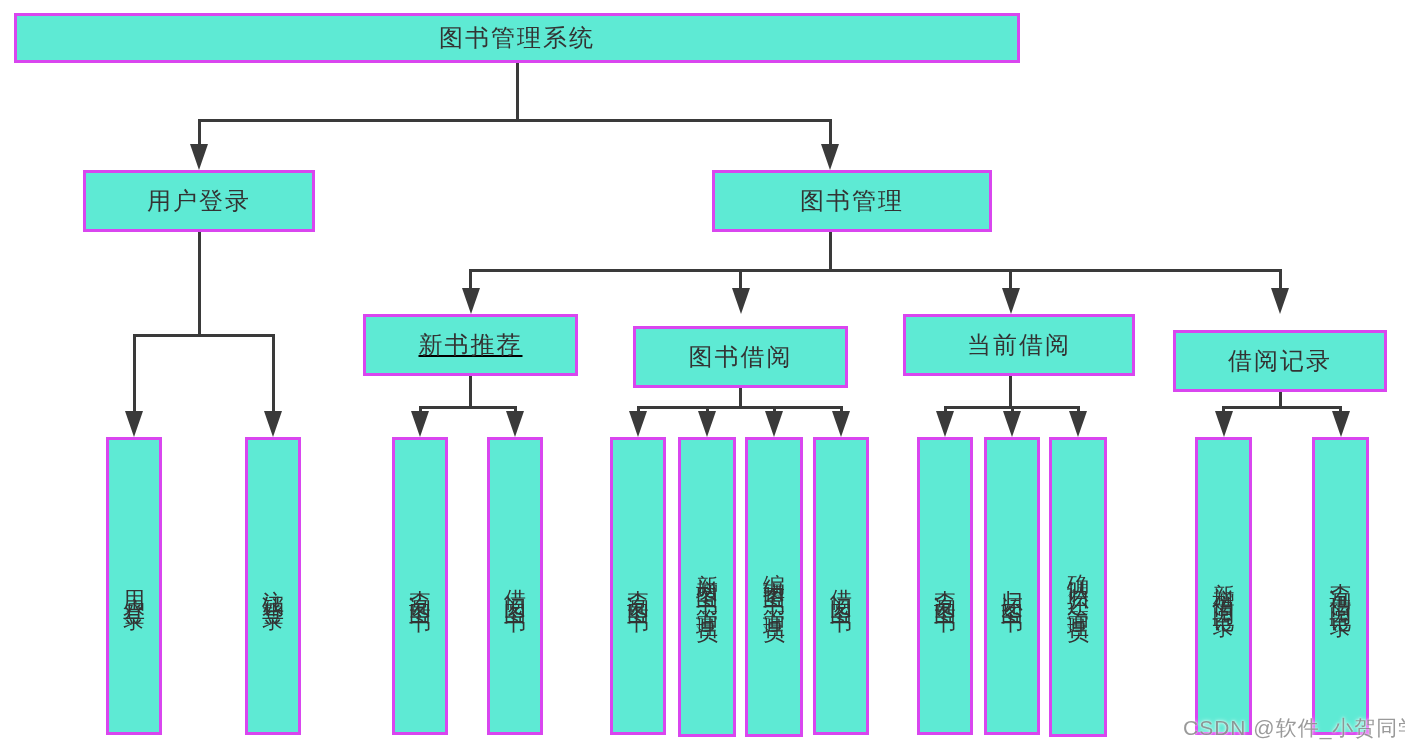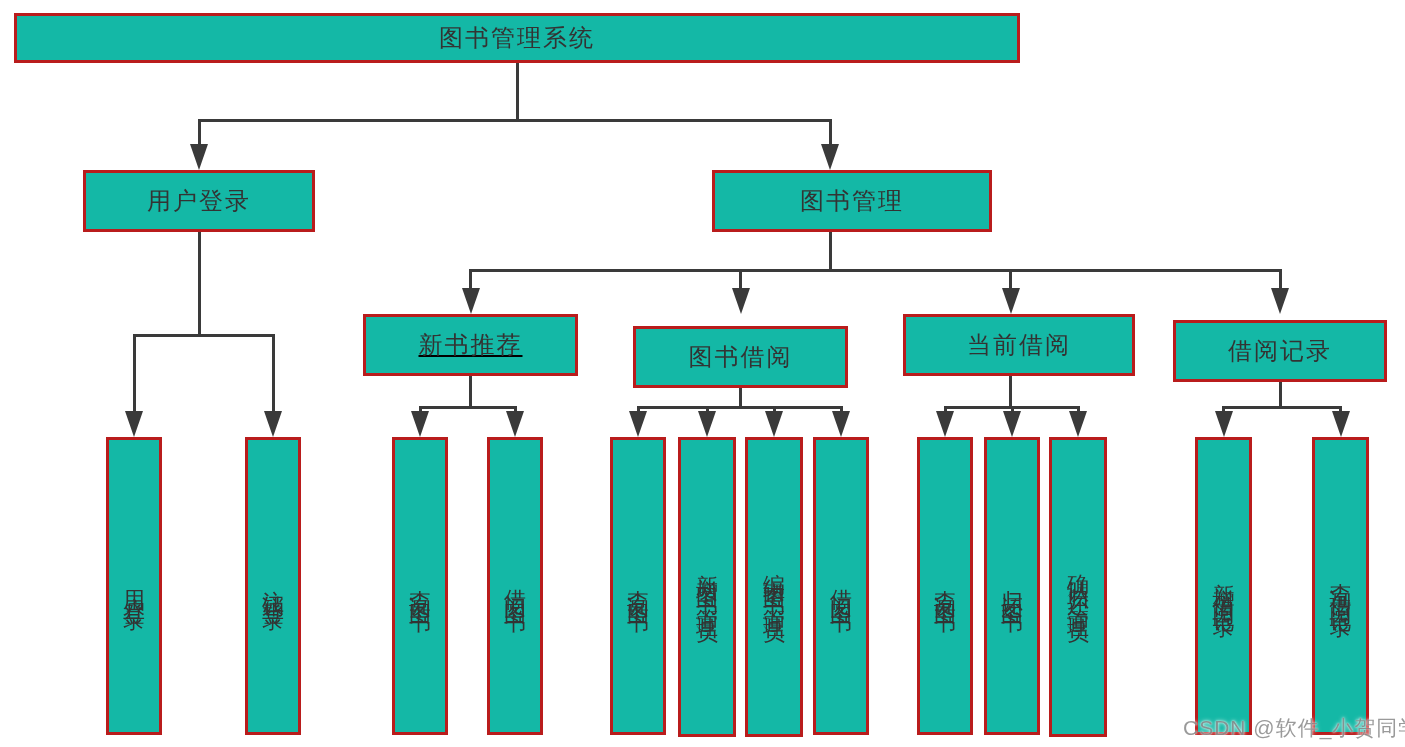--- a/index.html
+++ b/index.html
@@ -6,22 +6,22 @@
   #canvas{
     position:relative;
     width:1405px;height:747px;
     background:#ffffff;
     font-family:"Liberation Sans","DejaVu Sans",sans-serif;
     overflow:hidden;
   }
   .node{
     position:absolute;
     box-sizing:border-box;
-    background:#14b8a6;
-    border:3px solid #b91c1c;
+    background:#5eead4;
+    border:3px solid #d946ef;
     display:flex;
     align-items:center;
     justify-content:center;
     z-index:2;
   }
   .node .lbl{
     color:#333333;
     font-size:24px;
     letter-spacing:2px;
     white-space:nowrap;
@@ -71,21 +71,21 @@
     </div>
     <div class="node" style="left: 363px; top: 314px; width: 215px; height: 62px; text-decoration: underline;">
       <span class="lbl">新书推荐</span>
     </div>
     <div class="node" style="left: 633px; top: 326px; width: 215px; height: 62px;">
       <span class="lbl">图书借阅</span>
     </div>
     <div class="node" style="left: 903px; top: 314px; width: 232px; height: 62px;">
       <span class="lbl">当前借阅</span>
     </div>
-    <div class="node" style="left: 1173px; top: 320px; width: 214px; height: 62px;">
+    <div class="node" style="left: 1173px; top: 330px; width: 214px; height: 62px;">
       <span class="lbl">借阅记录</span>
     </div>
     <div class="node vert" style="left: 106px; top: 437px; width: 56px; height: 298px;">
       <span class="lbl">用户登录</span>
     </div>
     <div class="node vert" style="left: 245px; top: 437px; width: 56px; height: 298px;">
       <span class="lbl">注销登录</span>
     </div>
     <div class="node vert" style="left: 392px; top: 437px; width: 56px; height: 298px;">
       <span class="lbl">查询图书</span>

